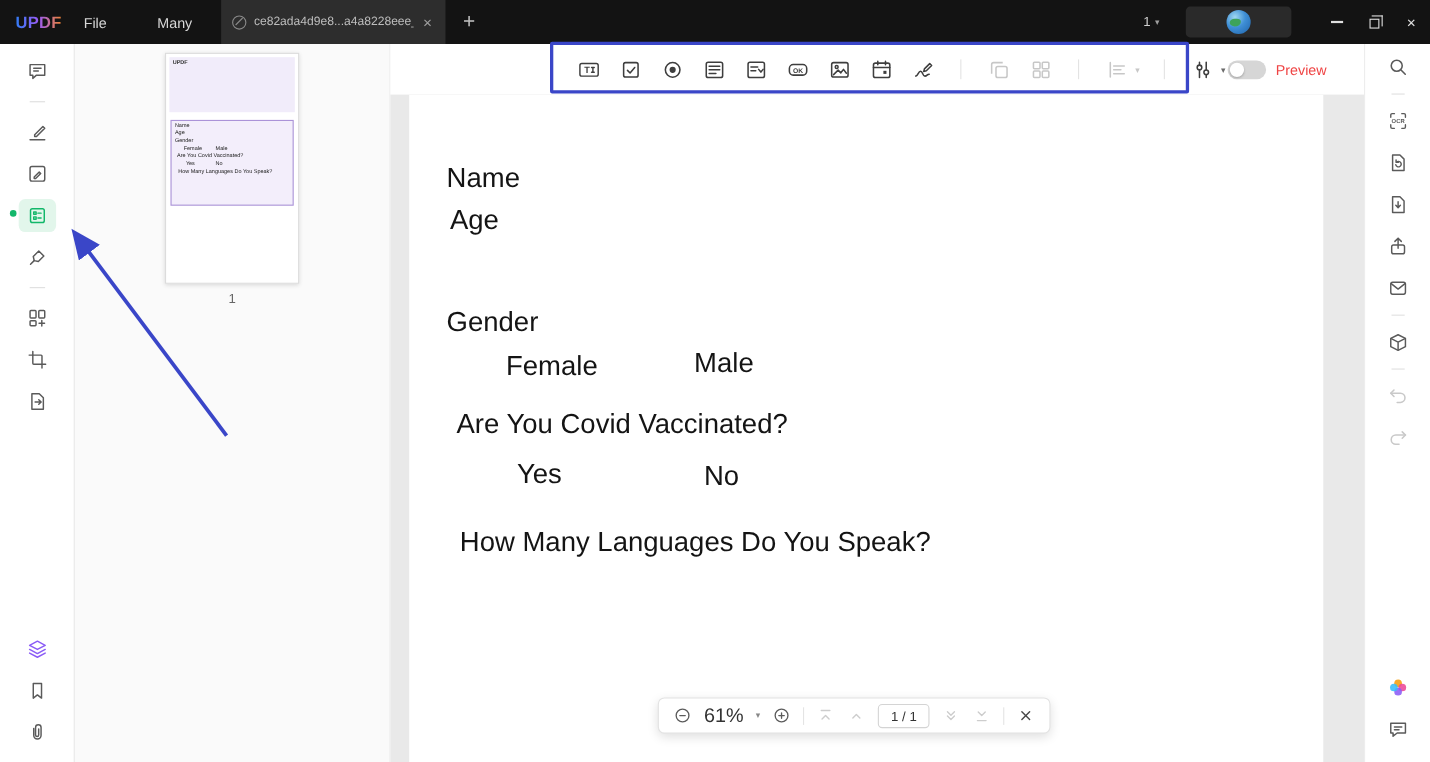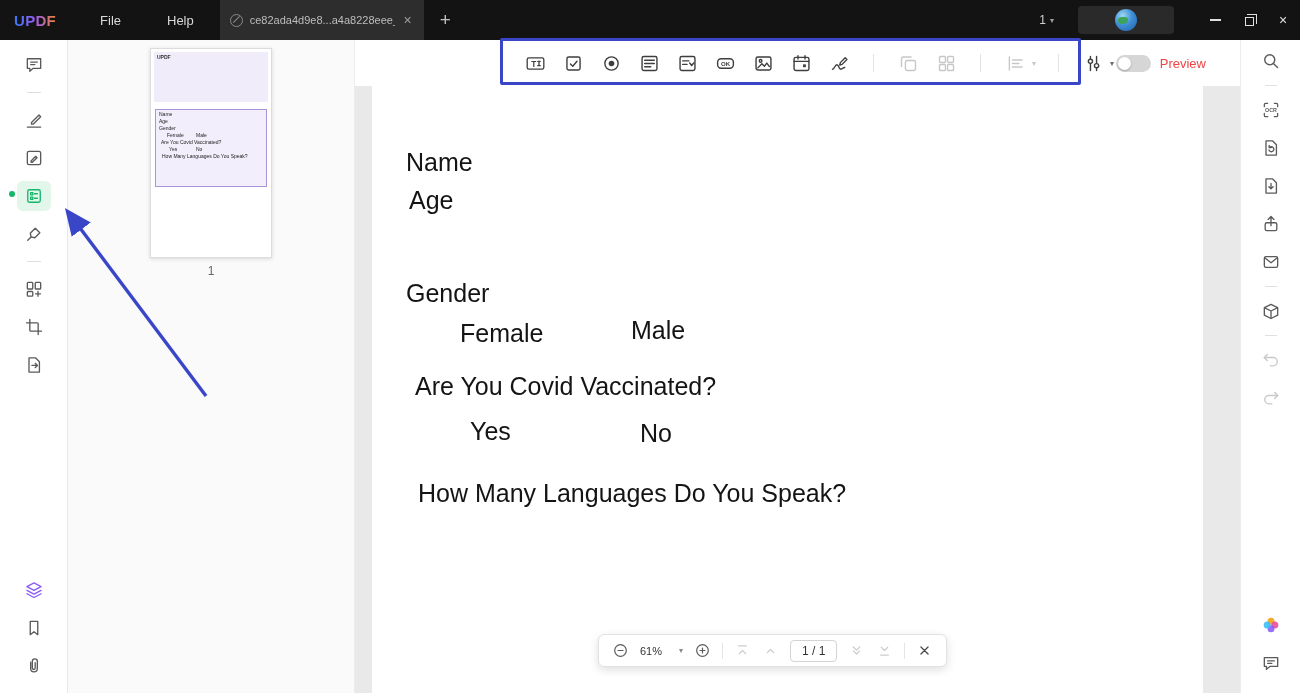--- a/index.html
+++ b/index.html
@@ -6,21 +6,21 @@
   html,body{width:1300px;height:693px;overflow:hidden}
   body{font-family:"Liberation Sans",sans-serif;background:#fff}
   .app{position:relative;width:1300px;height:693px;overflow:hidden;background:#fff}
 
   
   .titlebar{height:40px;background:#131313;display:flex;align-items:center;color:#cfcfcf}
   .logo{margin-left:14px;font-size:15px;font-weight:bold;letter-spacing:.3px;
     background:linear-gradient(90deg,#2f7cf6,#9b5cf6,#f0832f);
     -webkit-background-clip:text;background-clip:text;color:transparent}
   .menu{font-size:13px;color:#d8d8d8;cursor:default}
-  .menu.file{margin-left:44px}
+  .menu.file{margin-left:20px}
   .menu.help{margin-left:46px}
   .tab{margin-left:26px;height:40px;width:204px;background:#2d2d2d;display:flex;align-items:center;padding:0 10px;gap:7px}
   .tab-ico{width:13px;height:13px;border:1.3px solid #8a8a8a;border-radius:50%;position:relative;flex-shrink:0}
   .tab-ico:after{content:"";position:absolute;left:1px;top:4.8px;width:9px;height:1.3px;background:#8a8a8a;transform:rotate(-45deg)}
   .tab-title{font-size:11px;color:#bdbdbd;white-space:nowrap;overflow:hidden;flex:1}
   .tab-close{font-size:14px;color:#9d9d9d;line-height:1;padding:0 2px}
   .newtab{margin-left:16px;font-size:19px;color:#c0c0c0;font-weight:300}
   .tb-right{margin-left:auto;display:flex;align-items:center;height:100%}
   .doc-count{display:flex;align-items:center;gap:4px;font-size:12px;color:#cfcfcf;margin-right:24px}
   .caret{font-size:8px;color:#9f9f9f}
@@ -68,21 +68,21 @@
 
   .viewport{flex:1;background:#e9e9e9;position:relative;overflow:hidden}
   .page{position:absolute;left:17px;top:0;width:831px;height:720px;background:#fff}
   .dline{position:absolute;font-size:25px;color:#141414;white-space:nowrap}
 
   
   .bottom-bar{position:absolute;left:598px;top:634px;height:33px;background:#fff;border:1px solid #e2e2e2;border-radius:6px;box-shadow:0 3px 10px rgba(0,0,0,.13);display:flex;align-items:center;padding:0 13px;gap:11px;z-index:6}
   .bb-btn{display:flex;align-items:center;justify-content:center;color:#5c5c5c;cursor:pointer}
   .bb-btn svg{width:17px;height:17px}
   .bb-btn.dim{color:#cdcdcd;cursor:default}
-  .zoom-val{font-size:11px;color:#333;min-width:28px;text-align:left}
+  .zoom-val{font-size:18px;color:#333;min-width:28px;text-align:left}
   .bb-caret{font-size:8px;color:#888;cursor:pointer}
   .bb-div{width:1px;height:16px;background:#e4e4e4}
   .page-box{border:1px solid #d4d4d4;border-radius:4px;padding:3px 11px;font-size:12px;color:#333;cursor:text}
 
   
   .right-rail{width:60px;background:#fff;border-left:1px solid #ededed;display:flex;flex-direction:column;align-items:center;padding-top:7px;flex-shrink:0;z-index:3}
   .r-btn{width:32px;height:28px;margin-bottom:10px;display:flex;align-items:center;justify-content:center;color:#5a5a5a;cursor:pointer}
   .r-btn svg{width:20px;height:20px}
   .r-btn.dim{color:#c9c9c9;cursor:default}
   .r-div{width:12px;height:1px;background:#e0e0e0;margin:0 0 10px}
@@ -93,21 +93,21 @@
   .anno-arrow{position:absolute;left:0;top:0;width:1300px;height:693px;z-index:7;pointer-events:none}
 </style>
 </head>
 <body>
 
 <div class="app">
 
   <div class="titlebar">
     <div class="logo">UPDF</div>
     <div class="menu file">File</div>
-    <div class="menu help">Help</div>
+    <div class="menu help">Many</div>
     <div class="tab">
       <span class="tab-ico"></span>
       <span class="tab-title">ce82ada4d9e8...a4a8228eee_1</span>
       <span class="tab-close">×</span>
     </div>
     <div class="newtab">+</div>
     <div class="tb-right">
       <div class="doc-count">
         <span>1</span>
         <span class="caret">▾</span>

